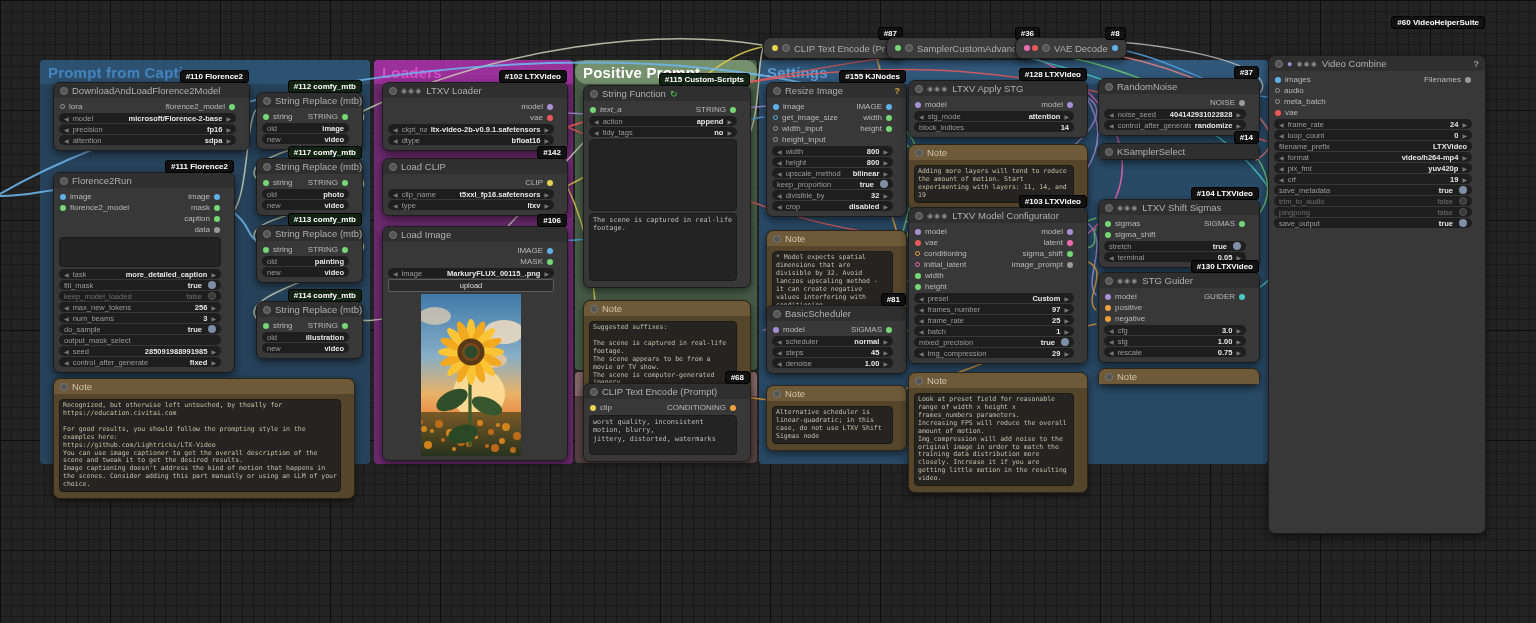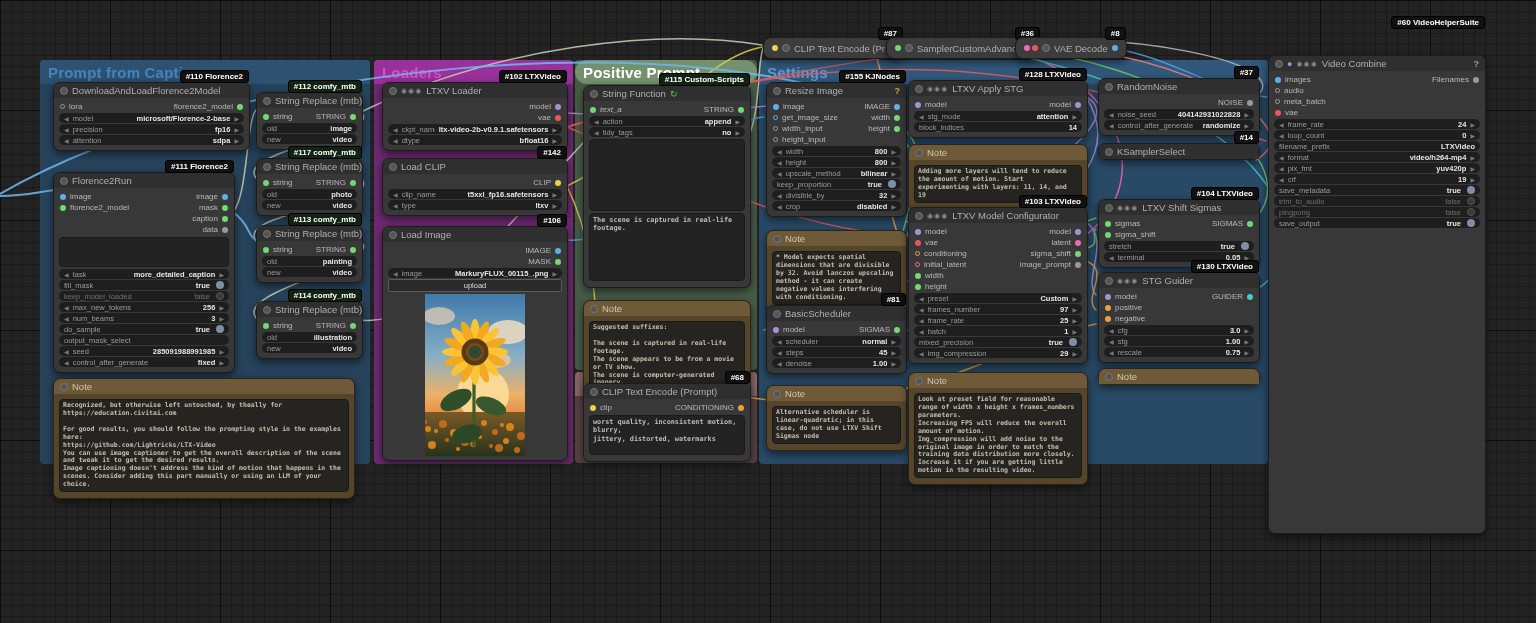--- a/index.html
+++ b/index.html
@@ -17,37 +17,37 @@
     font-size:15px;font-weight:bold;letter-spacing:.2px;}
   #wires{position:absolute;left:0;top:0;z-index:2;pointer-events:none;}
   .node{position:absolute;z-index:3;background:#383838;border:1px solid #1c1c1c;border-radius:7px;
     box-shadow:0 3px 9px rgba(0,0,0,.55);font-size:8px;color:#ccc;}
   .ntitle{height:15px;background:#2f2f2f;border-radius:6px 6px 0 0;display:flex;align-items:center;
     gap:4px;padding:0 6px;color:#b0b0b0;font-size:9.5px;white-space:nowrap;overflow:hidden;}
   .ndot{width:6px;height:6px;border-radius:50%;background:#555;border:1px solid #777;flex:0 0 auto;}
   .tdots{color:#8d8d8d;font-size:7px;letter-spacing:1px;flex:0 0 auto;}
   .ticon{font-size:9px;flex:0 0 auto;}
   .thelp{margin-left:auto;font-weight:bold;font-size:9px;color:#999;}
-  .nbody{padding:3px 0 4px 0;}
+  .nbody{padding:3px 8px 4px 0;}
   .prow{position:relative;height:11px;display:flex;align-items:center;font-size:8px;}
   .pin{position:absolute;left:6px;display:flex;align-items:center;gap:4px;color:#b9b9b9;}
   .pout{position:absolute;right:6px;display:flex;align-items:center;gap:4px;color:#b9b9b9;}
   .pdot{width:6px;height:6px;border-radius:50%;flex:0 0 auto;}
   .pring{width:5px;height:5px;border-radius:50%;background:transparent !important;border:1.4px solid;box-sizing:border-box;}
   .widget{height:10px;margin:1px 5px;background:#1e1e1e;border-radius:6px;display:flex;align-items:center;
     padding:0 5px;gap:4px;font-size:7.5px;color:#9a9a9a;}
   .wl{white-space:nowrap;overflow:hidden;}
   .wv{margin-left:auto;color:#e6e6e6;font-weight:bold;white-space:nowrap;}
   .arrL,.arrR{color:#777;font-size:6px;flex:0 0 auto;}
   .tg{width:8px;height:8px;border-radius:50%;background:#7e8ea6;flex:0 0 auto;margin-left:2px;}
   .tg.off{background:#3a3a3a;border:1px solid #555;width:6px;height:6px;}
   .wdim .wl,.wdim .wv{color:#6f6f6f;font-weight:normal;}
   .btnw{height:11px;margin:1px 5px;background:#2a2a2a;border:1px solid #5d5d5d;border-radius:2px;
     display:flex;align-items:center;justify-content:center;color:#ddd;font-size:7.5px;}
-  .ta{margin:2px 5px;background:#232323;border:1px solid #1a1a1a;border-radius:4px;overflow:hidden;font-weight:bold;}
+  .ta{margin:2px 5px;background:#232323;border:1px solid #1a1a1a;border-radius:4px;overflow:hidden;}
   .ta pre{margin:2px 3px;font-family:"DejaVu Sans Mono",monospace;font-size:6.8px;line-height:1.25;
     color:#bdbdbd;white-space:pre-wrap;word-break:break-word;}
   .imgprev{display:flex;justify-content:center;margin-top:2px;}
   .note .ntitle{background:#6e5a39;color:#cfc4ad;border-radius:7px 7px 0 0;}
   .note{background:#55452b;border:1px solid #2c2416;}
   .note .ta{background:#262420;border-color:#1c1a15;}
   .note .ta pre{color:#c3bfae;font-size:6.5px;line-height:1.22;}
   .badge{position:absolute;right:0;background:#111;color:#fff;font-size:8px;font-weight:bold;
     padding:1px 5px;border-radius:3px;white-space:nowrap;z-index:4;border:1px solid #000;}
   .badge.green{background:#122213;}

